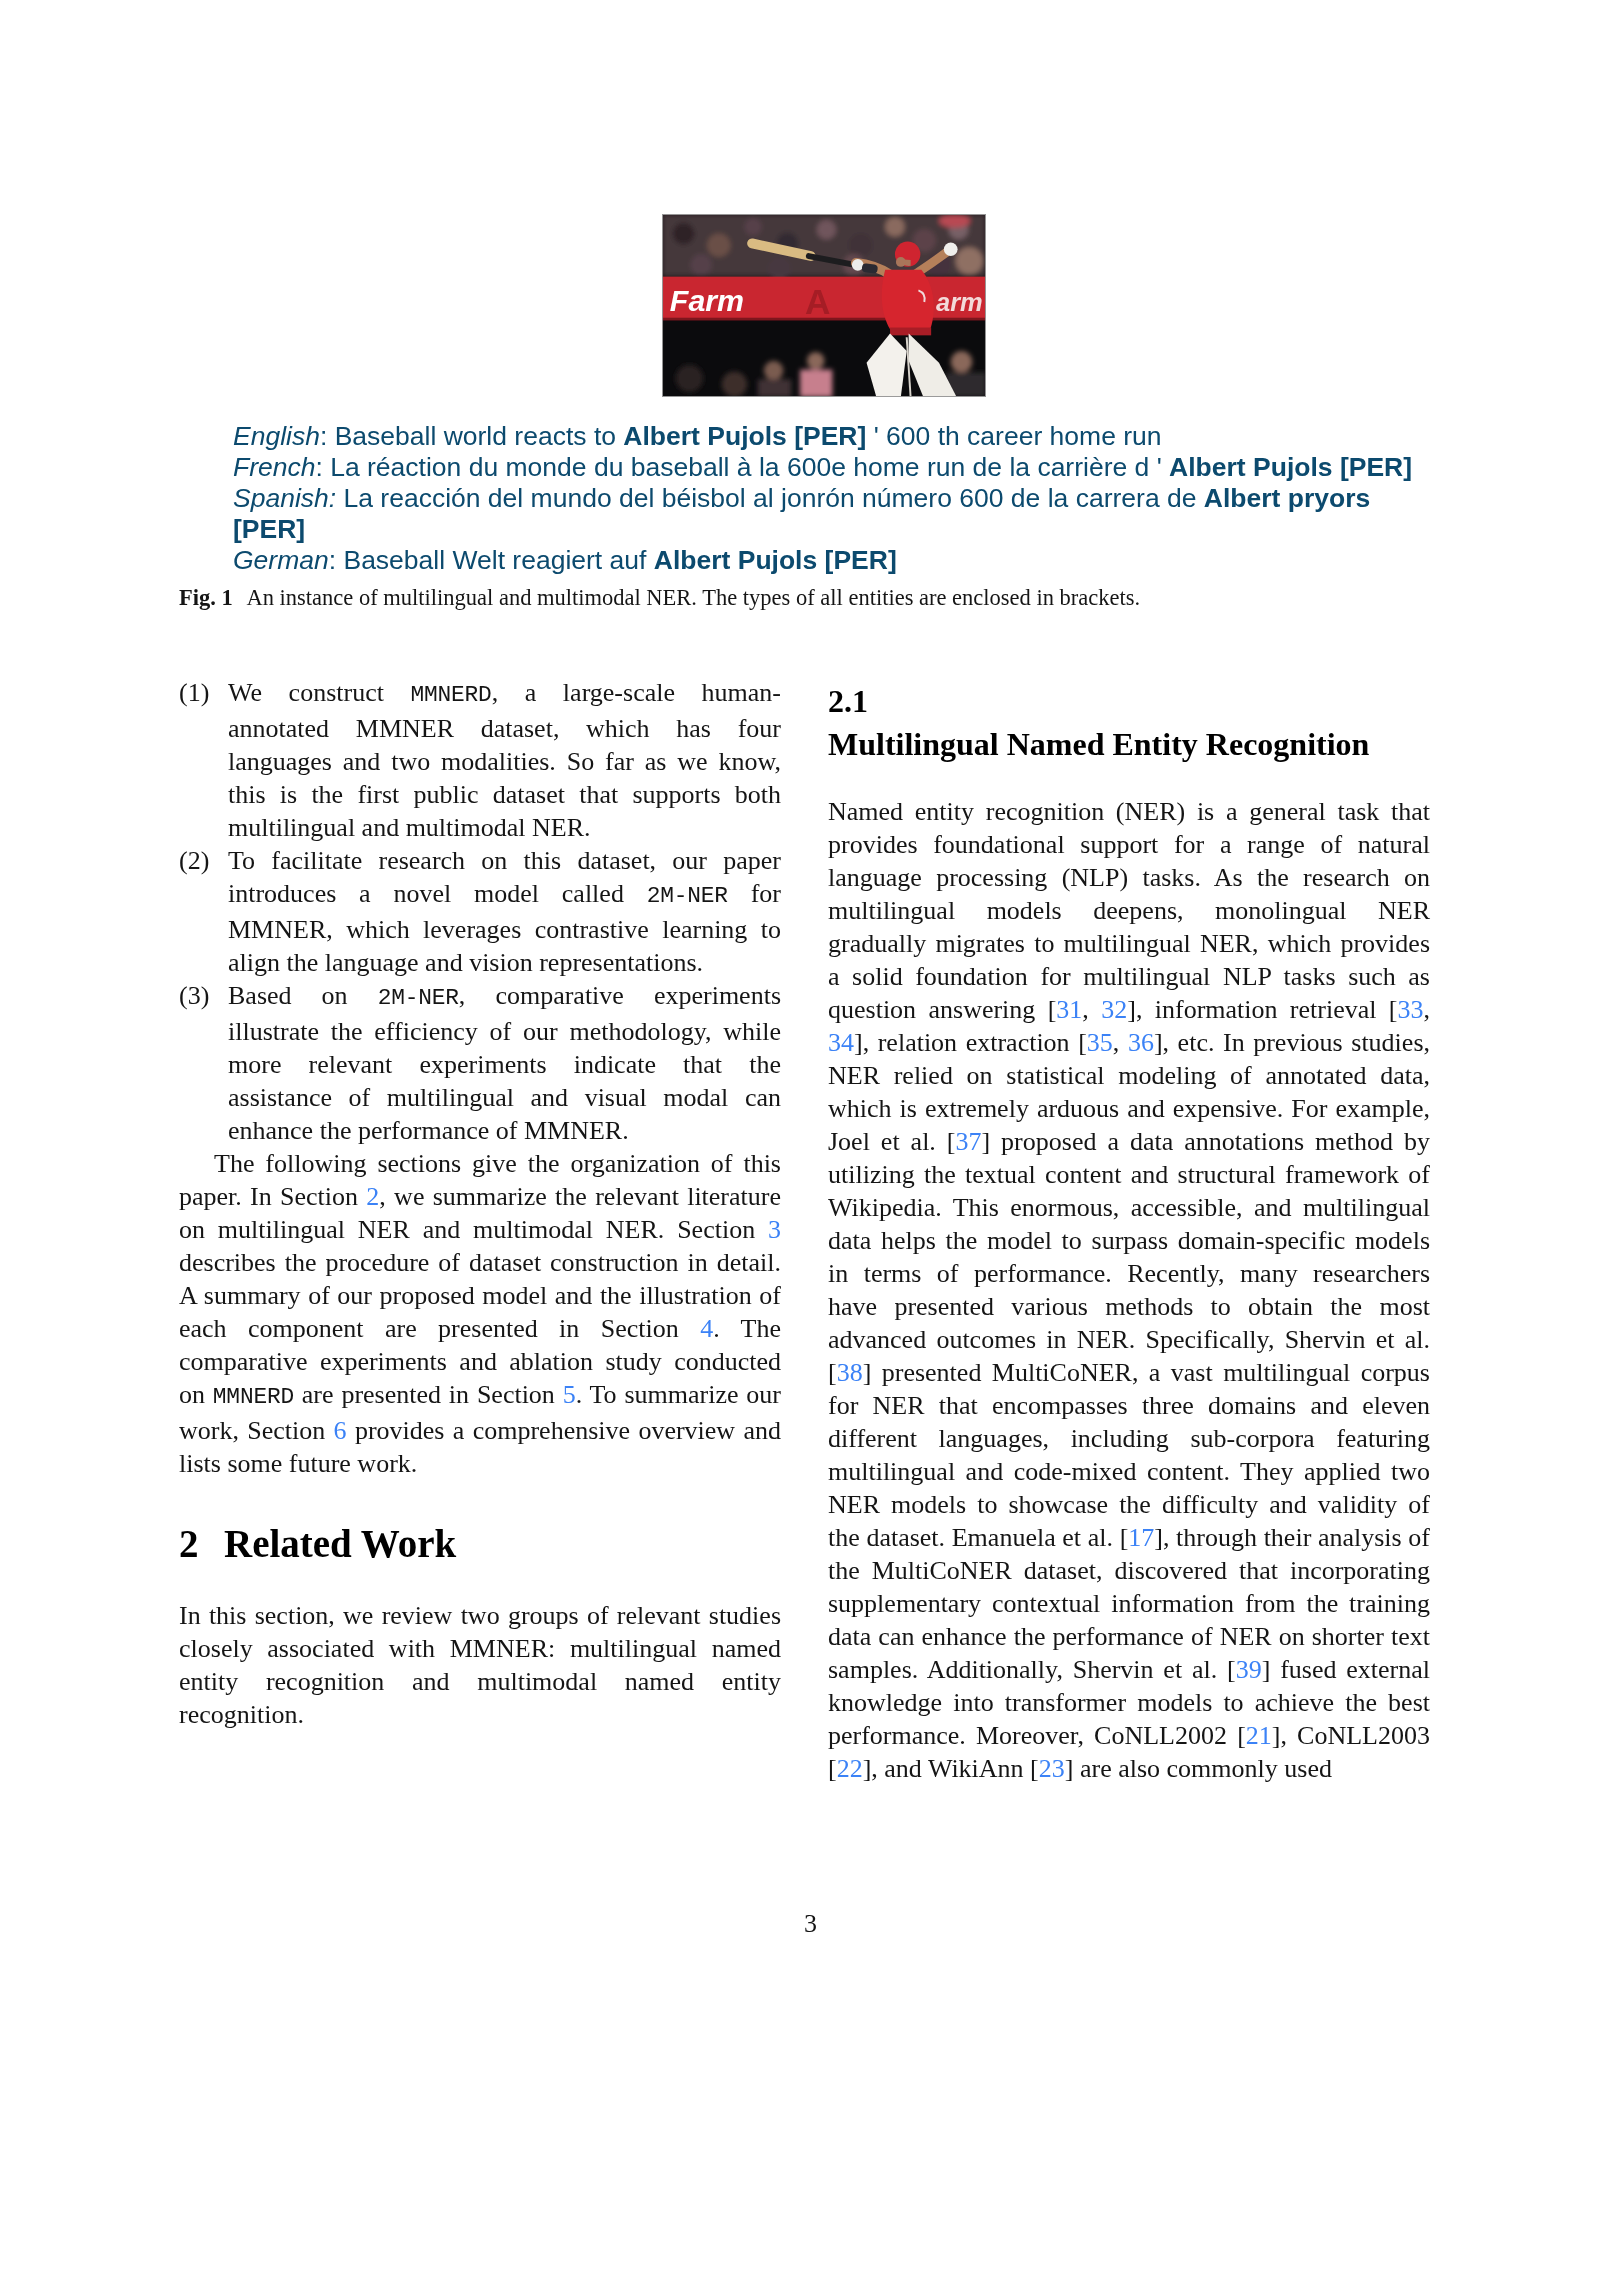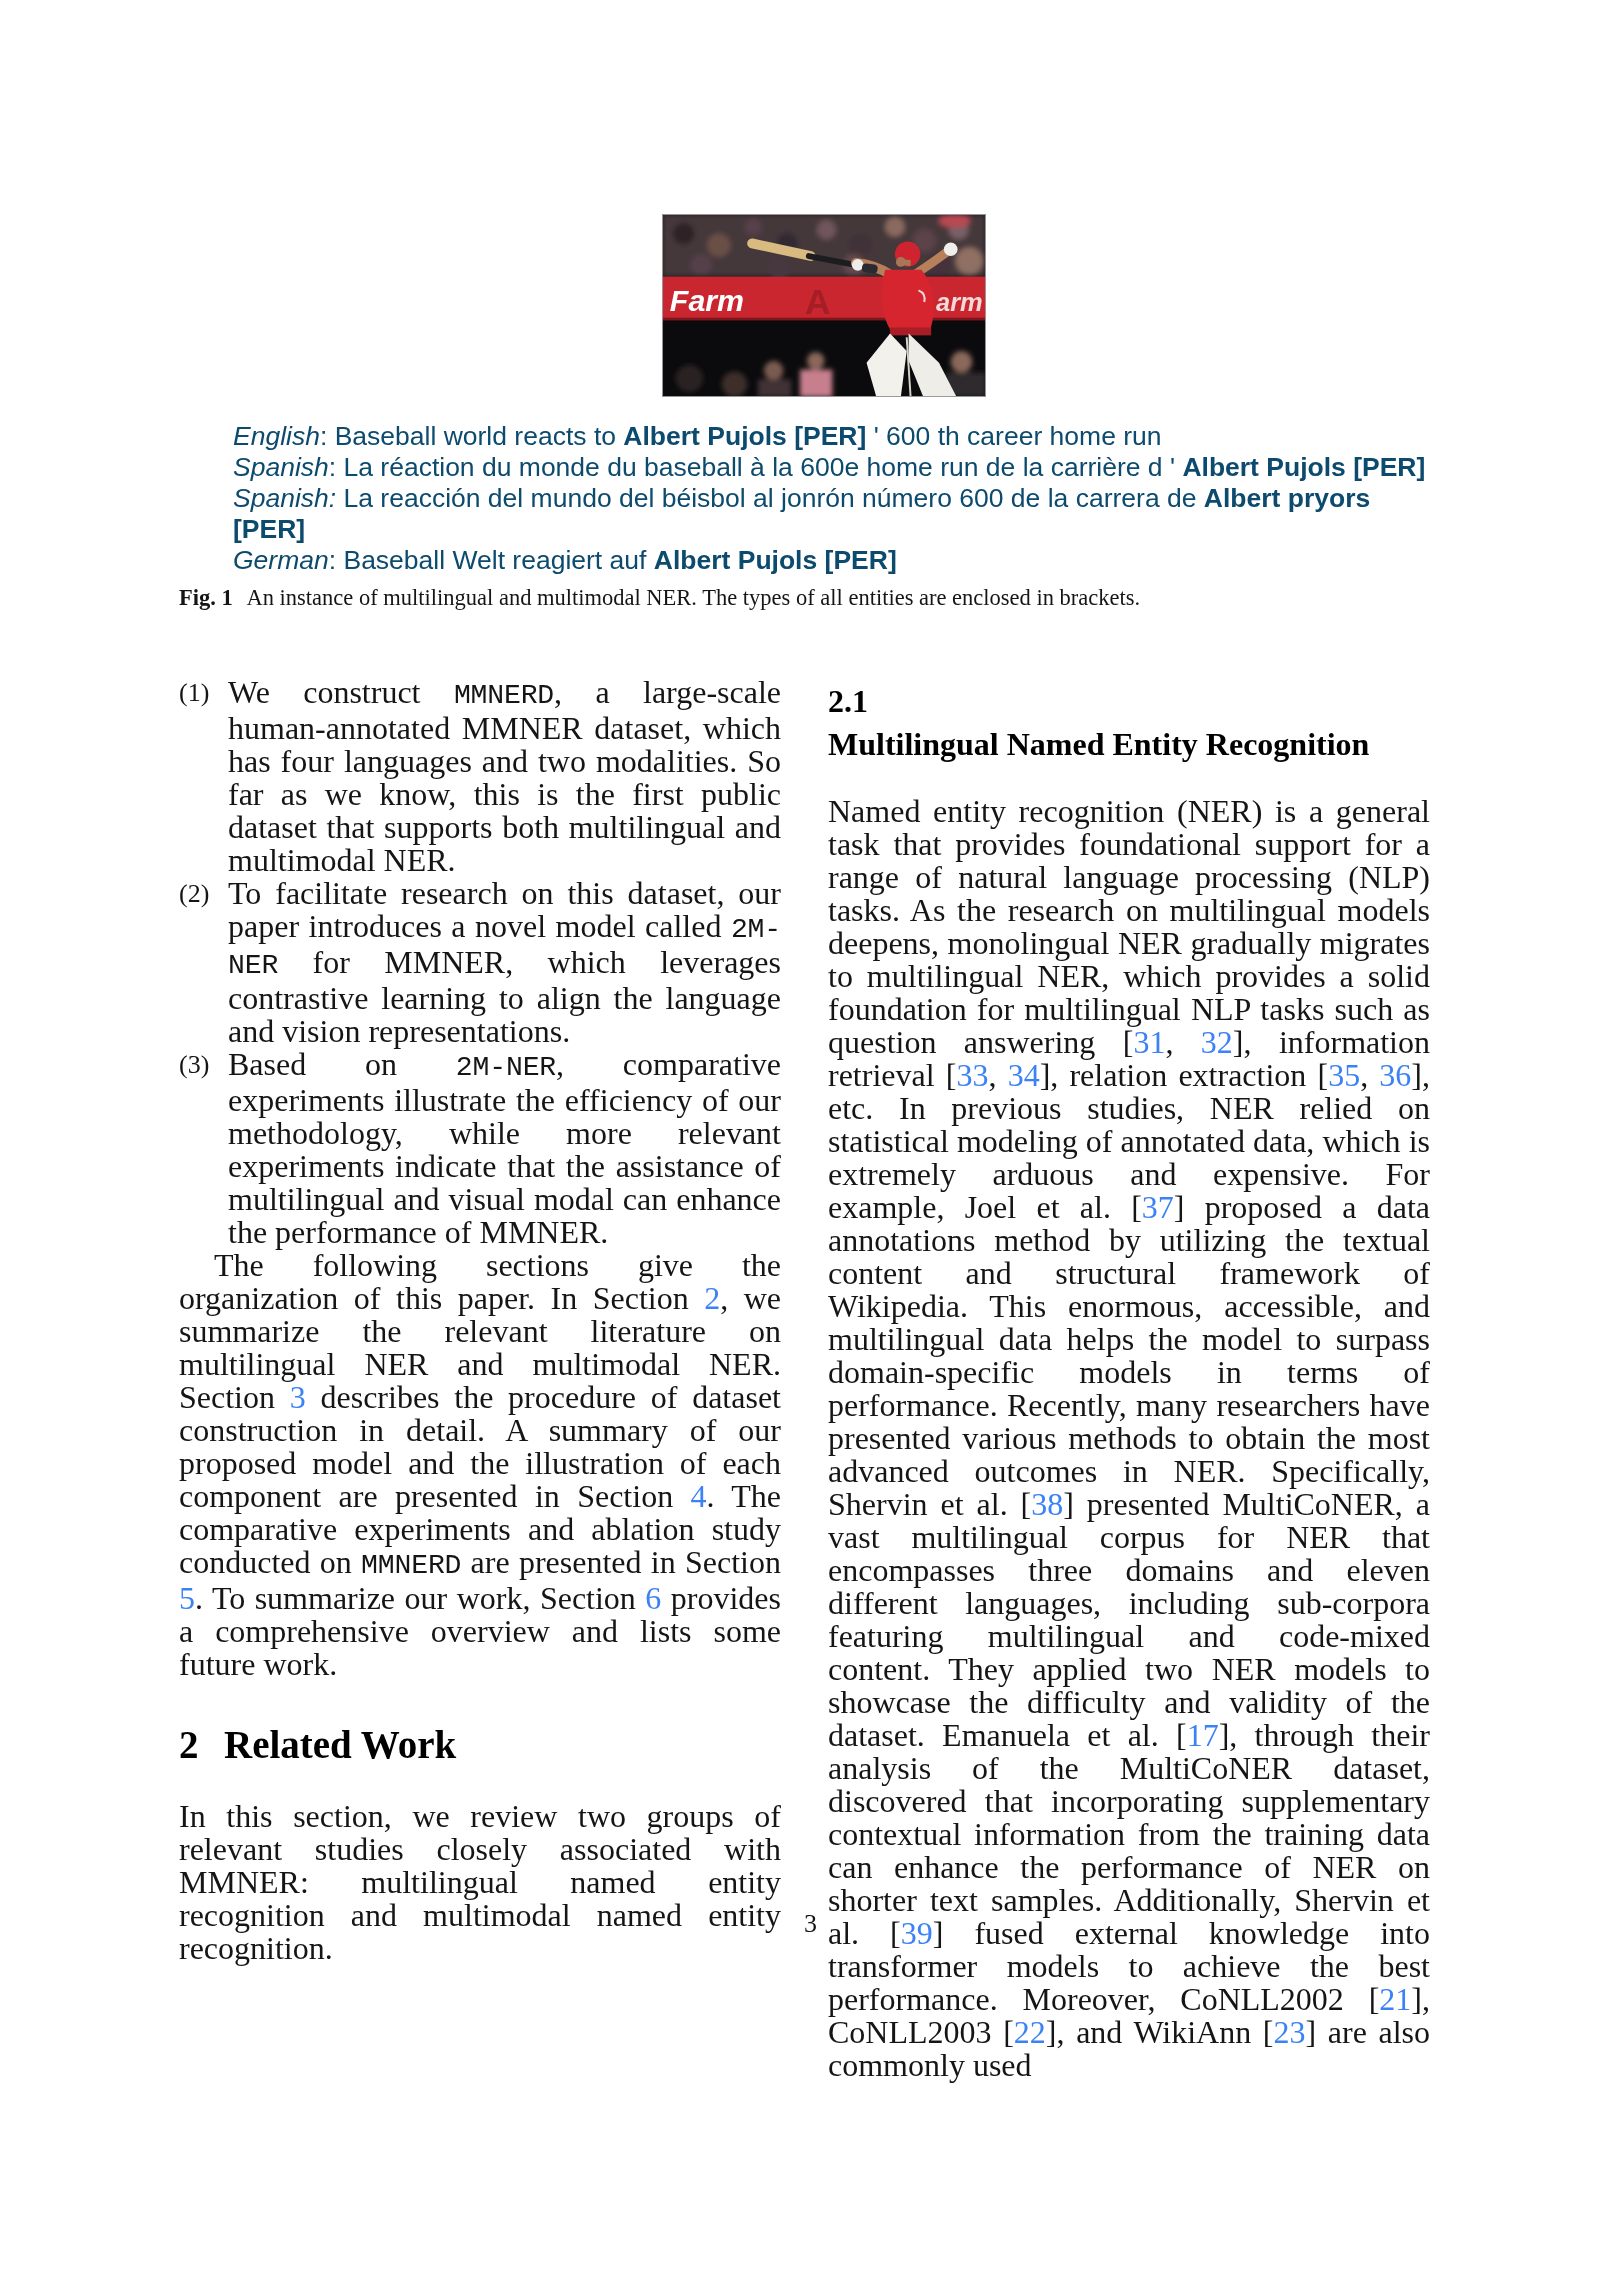--- a/index.html
+++ b/index.html
@@ -28,21 +28,21 @@
     font-size:22.5px;line-height:27.4px;color:#151515;
   }
   .fig-caption .fig-label{font-weight:bold;margin-right:13.7px;}
   
   .columns{
     position:absolute;left:179px;top:676px;width:1251px;
     display:flex;gap:47px;
   }
   .col{width:602px;}
   .body-text{
-    font-size:32px;line-height:33px;
+    font-size:26px;line-height:33px;
     text-align:justify;
     margin:0;
   }
   .indent{text-indent:35px;}
   
   .li{display:grid;grid-template-columns:49px 1fr;}
   .li .marker{font-size:26px;line-height:33px;}
   
   .m{font-family:"Liberation Mono", monospace;font-size:0.88em;letter-spacing:-0.2px;}
   .b{font-weight:bold;}
@@ -145,21 +145,21 @@
         <path d="M252,122 L283,152 L301,187 L267,187 L252,150 Z" fill="#efede7"></path>
         <path d="M250,126 L254,187" stroke="#d8d4cc" stroke-width="2"></path>
       </g>
 
       <rect x="0.5" y="0.5" width="330" height="186" fill="none" stroke="#9a9a9a" stroke-width="1"></rect>
     </svg>
   </div>
 
   <div class="examples">
     <div><span class="i">English</span><span>: Baseball world reacts to </span><span class="b">Albert Pujols [PER]</span><span> ' 600 th career home run</span></div>
-    <div><span class="i">Spanish</span><span>: La réaction du monde du baseball à la 600e home run de la carrière d ' </span><span class="b">Albert Pujols [PER]</span></div>
+    <div><span class="i">French</span><span>: La réaction du monde du baseball à la 600e home run de la carrière d ' </span><span class="b">Albert Pujols [PER]</span></div>
     <div><span class="i">Spanish:</span><span> La reacción del mundo del béisbol al jonrón número 600 de la carrera de </span><span class="b">Albert pryors [PER]</span></div>
     <div><span class="i">German</span><span>: Baseball Welt reagiert auf </span><span class="b">Albert Pujols [PER]</span></div>
   </div>
 
   <div class="fig-caption">
     <span class="fig-label">Fig. 1</span><span>An instance of multilingual and multimodal NER. The types of all entities are enclosed in brackets.</span>
   </div>
 
   <div class="columns">
 

